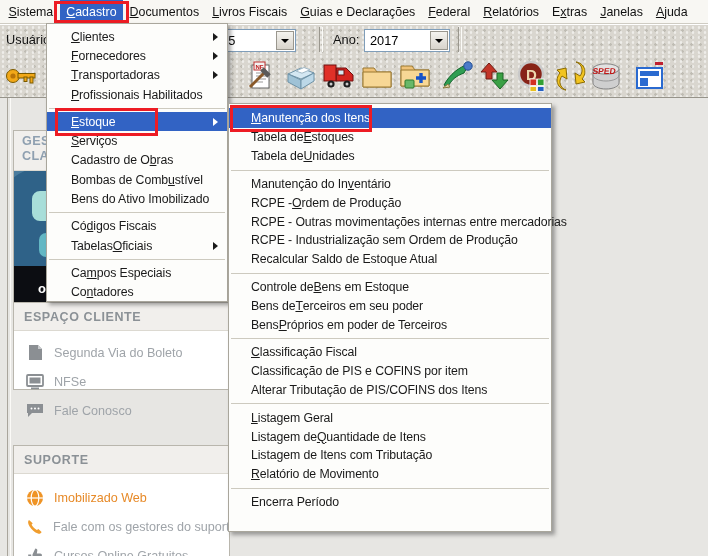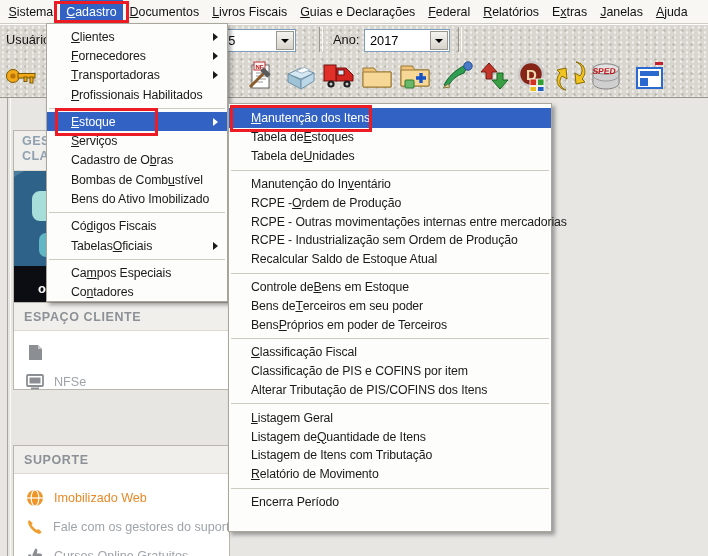--- a/index.html
+++ b/index.html
@@ -235,30 +235,42 @@
       <div class="sbox" style="top:204px;height:88px">
         <div class="sbox-head">ESPAÇO CLIENTE</div>
         <div id="espaco-items" style="padding-top:7px">
             <div class="srow">
               <span class="sicon">
                 <svg width="15" height="17" viewBox="0 0 15 17">
                   <path d="M1 1h9l4 4v11H1z" fill="#8b8f93"></path>
                   <path d="M10 1l4 4h-4z" fill="#c9cbcd"></path>
                 </svg>
               </span>
+              <span style="white-space: nowrap; overflow: hidden;">Segunda Via do Boleto</span>
             </div>
             <div class="srow">
               <span class="sicon">
                 <svg width="18" height="16" viewBox="0 0 18 16">
                   <rect x="1" y="1" width="16" height="11" rx="1" fill="none" stroke="#8b8f93" stroke-width="1.8"></rect>
                   <rect x="3.5" y="3.5" width="11" height="6" fill="#8b8f93"></rect>
                   <rect x="5" y="13.5" width="8" height="1.8" fill="#8b8f93"></rect>
                 </svg>
               </span>
               <span style="white-space: nowrap; overflow: hidden;">NFSe</span>
+            </div>
+            <div class="srow">
+              <span class="sicon">
+                <svg width="18" height="15" viewBox="0 0 18 15">
+                  <path d="M1 1h16v9H6l-4 4v-4H1z" fill="#8b8f93"></path>
+                  <circle cx="5.5" cy="5.5" r="1" fill="#fff"></circle>
+                  <circle cx="9" cy="5.5" r="1" fill="#fff"></circle>
+                  <circle cx="12.5" cy="5.5" r="1" fill="#fff"></circle>
+                </svg>
+              </span>
+              <span style="white-space: nowrap; overflow: hidden;">Fale Conosco</span>
             </div>
           </div>
       </div>
 
       <div class="sbox" style="top:347px;height:170px">
         <div class="sbox-head">SUPORTE</div>
         <div id="suporte-items" style="padding-top:9px">
             <div class="srow accent">
               <span class="sicon">
                 <svg width="18" height="18" viewBox="0 0 18 18">

